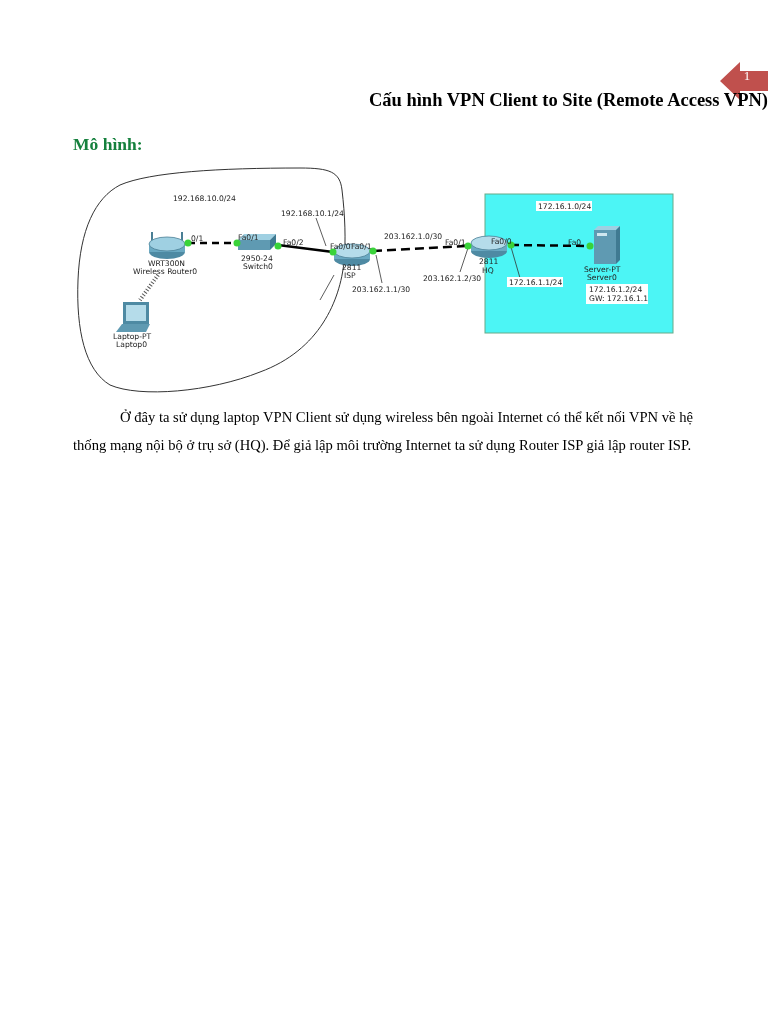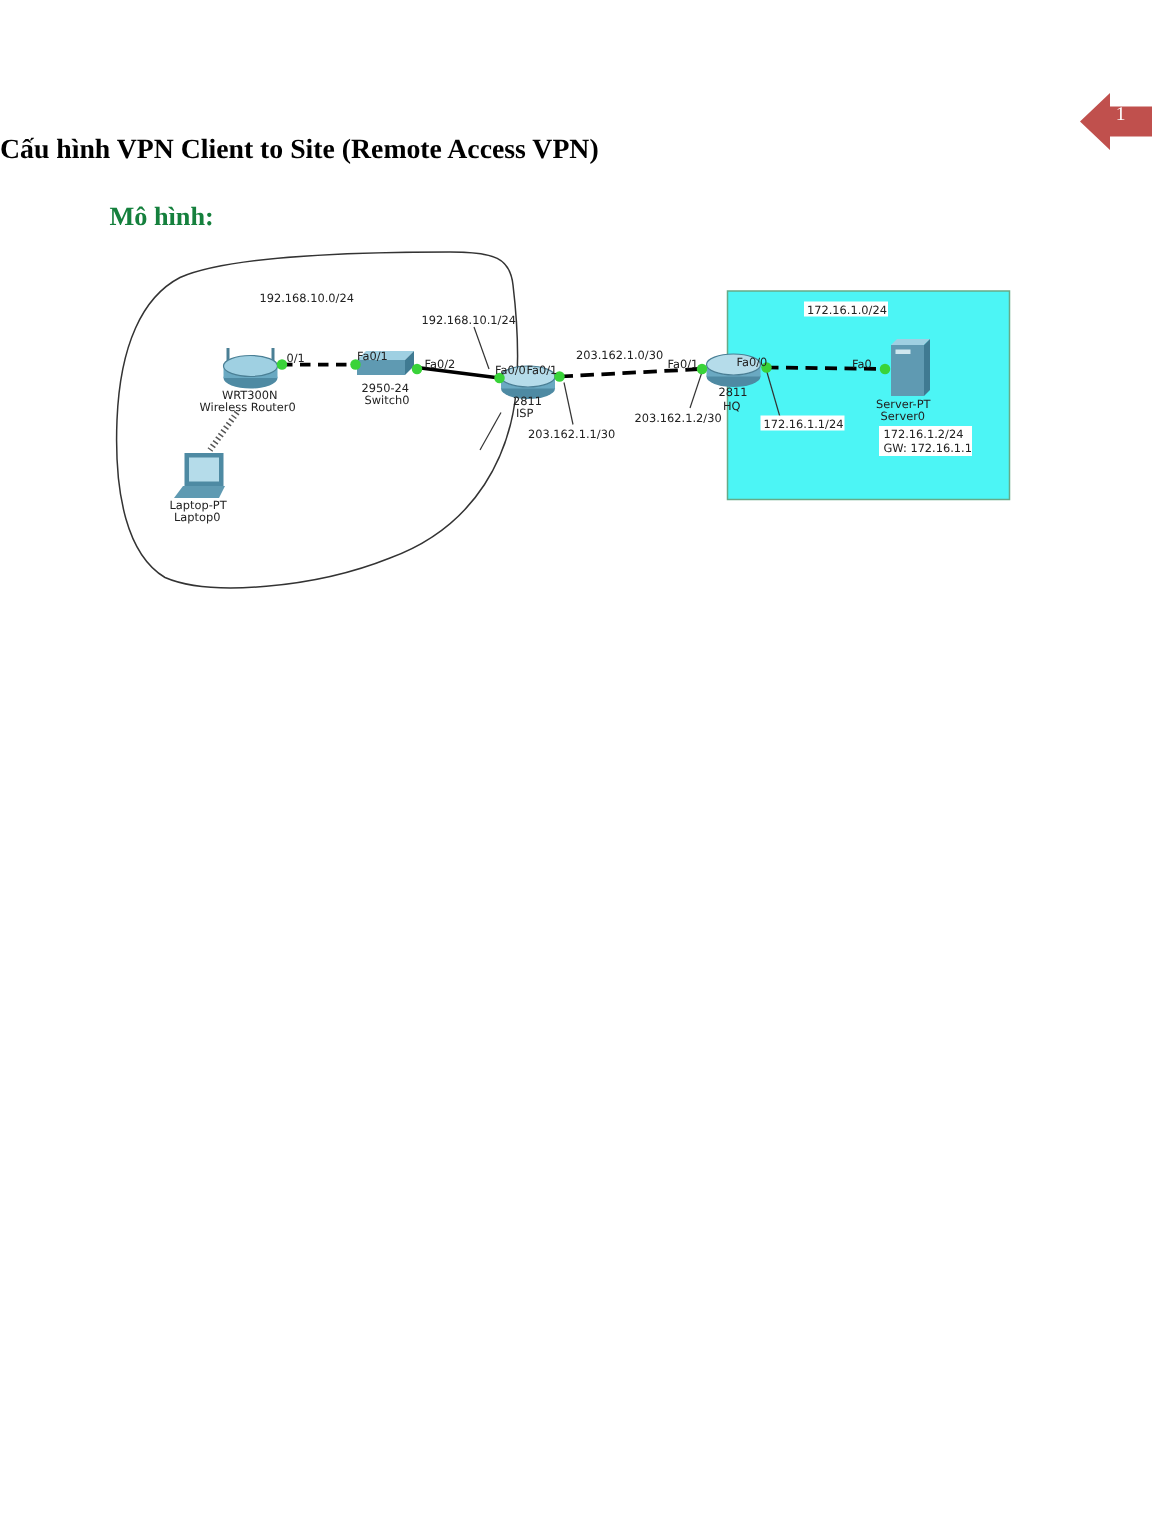--- a/index.html
+++ b/index.html
@@ -1,20 +1,20 @@
 <!DOCTYPE html>
 <html><head>
 <meta charset="utf-8">
 <style>
   html, body { margin:0; padding:0; background:#ffffff; }
   body { width:768px; height:1024px; position:relative; overflow:hidden; font-family:"Liberation Serif", serif; color:#000; }
   .page-marker { position:absolute; left:720px; top:62px; width:48px; height:38px; }
   .page-marker svg { position:absolute; left:0; top:0; }
   .page-num { position:absolute; left:740px; top:68px; width:14px; text-align:center; color:#fff; font-size:13px; font-family:"Liberation Serif", serif; }
-  .title { position:absolute; left:0; width:768px; top:90px; text-align:left; font-weight:bold; font-size:18.5px; }
+  .title { position:absolute; left:0; width:768px; top:90px; text-align:right; font-weight:bold; font-size:18.5px; }
   .section { position:absolute; left:73px; top:134px; font-weight:bold; font-size:17.5px; color:#15803d; }
   .diagram { position:absolute; left:0; top:160px; width:608px; height:240px; }
   .diagram svg text { font-family:"DejaVu Sans", sans-serif; }
   .para { position:absolute; left:73px; top:403px; width:660px; font-size:14.6px; line-height:28px; text-align:justify; }
   .para .indent { display:inline-block; width:47px; }
   .line { display:block; white-space:nowrap; }
 </style>
 </head>
 <body>
 
@@ -131,13 +131,15 @@
       <text x="482" y="273">HQ</text>
       <text x="584" y="272">Server-PT</text>
       <text x="587" y="280">Server0</text>
       <text x="113" y="339">Laptop-PT</text>
       <text x="116" y="347">Laptop0</text>
     </g>
   </svg>
 </div>
 
 <div class="para">
+  <span class="line"><span class="indent"></span><span>Ở đây ta sử dụng laptop VPN Client sử dụng wireless bên ngoài Internet có thể kết nối VPN về hệ</span></span>
+  <span class="line">thống mạng nội bộ ở trụ sở (HQ). Để giả lập môi trường Internet ta sử dụng Router ISP giả lập router ISP.</span>
 </div>
 
 </body></html>

